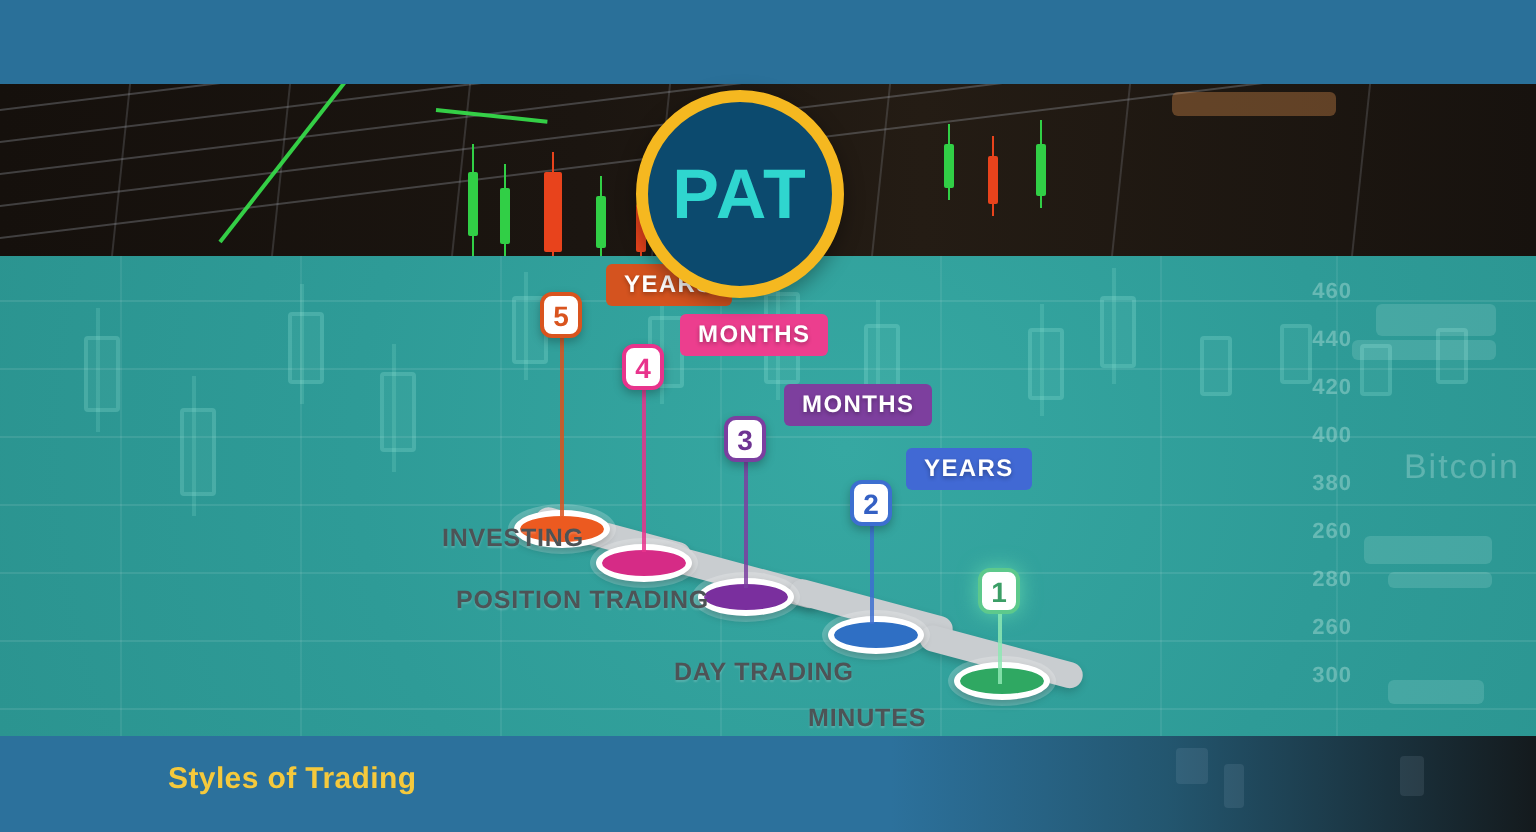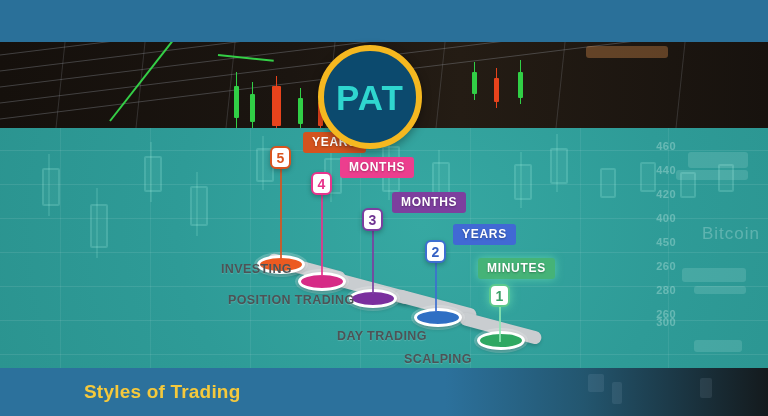--- a/index.html
+++ b/index.html
@@ -196,21 +196,21 @@
   
   .bottom-band{
     position:absolute;left:0;top:368px;width:768px;height:48px;
     background:linear-gradient(90deg,#2c719c 0%,#2c719c 58%,#23566f 76%,#141a1d 100%);
     z-index:6;
     overflow:hidden;
   }
   .bottom-title{
     position:absolute;left:84px;top:13px;
     color:#f5c93c;
-    font-size:19px;font-weight:bold;letter-spacing:.2px;
+    font-size:15px;font-weight:bold;letter-spacing:.2px;
   }
   .bb-ghost{
     position:absolute;background:rgba(200,220,235,.10);border-radius:2px;
   }
 </style>
 </head>
 <body>
 
 <div class="frame">
 
@@ -252,25 +252,25 @@
     <div class="ghost-candle" style="left:550px;top:20px;width:14px;height:32px"></div>
     <div class="ghost-candle" style="left:600px;top:40px;width:12px;height:26px"></div>
     <div class="ghost-candle" style="left:640px;top:34px;width:12px;height:26px"></div>
     <div class="ghost-candle" style="left:680px;top:44px;width:12px;height:22px"></div>
     <div class="ghost-candle" style="left:718px;top:36px;width:12px;height:24px"></div>
 
     <div class="ax-label" style="top:12px">460</div>
     <div class="ax-label" style="top:36px">440</div>
     <div class="ax-label" style="top:60px">420</div>
     <div class="ax-label" style="top:84px">400</div>
-    <div class="ax-label" style="top:108px">450</div>
+    <div class="ax-label" style="top:108px">380</div>
     <div class="ax-label" style="top:132px">260</div>
     <div class="ax-label" style="top:156px">280</div>
     <div class="ax-label" style="top:180px">260</div>
-    <div class="ax-label" style="top:188px">300</div>
+    <div class="ax-label" style="top:204px">300</div>
 
     <div class="bitcoin-wm">Bitcoin</div>
 
     <div class="blur-box" style="right:20px;top:24px;width:60px;height:16px"></div>
     <div class="blur-box" style="right:20px;top:42px;width:72px;height:10px"></div>
     <div class="blur-box" style="right:22px;top:140px;width:64px;height:14px"></div>
     <div class="blur-box" style="right:22px;top:158px;width:52px;height:8px"></div>
     <div class="blur-box" style="right:26px;top:212px;width:48px;height:12px"></div>
   </div>
 
@@ -345,26 +345,25 @@
   <div class="node-sheen" style="left:346px;top:286px"></div>
   <div class="node" style="left:349px;top:289px;background:#7a2f9e"></div>
 
   <div class="pill" style="left:453px;top:224px;background:#4169d4">YEARS</div>
   <div class="stem" style="left:435px;top:260px;height:52px;background:#3d6fd0"></div>
   <div class="badge" style="left:425px;top:240px;border:2px solid #3d6fd0;color:#3460c4">2</div>
   <div class="node-sheen" style="left:411px;top:305px"></div>
   <div class="node" style="left:414px;top:308px;background:#2f6fc4"></div>
   <div class="style-label" style="left:337px;top:329px">DAY TRADING</div>
 
-  <div class="pill" style="left:478px;top:258px;background:#45b377;box-shadow:0 0 9px rgba(120,240,180,.55)">MINUTES</div>
   <div class="stem" style="left:499px;top:304px;height:38px;background:#8ee8b4"></div>
   <div class="badge" style="left:489px;top:284px;border:2px solid #5dc98c;color:#3b9e66;box-shadow:0 0 10px rgba(120,240,180,.6)">1</div>
   <div class="node-sheen" style="left:474px;top:328px"></div>
   <div class="node" style="left:477px;top:331px;background:#2fa862"></div>
-  <div class="style-label" style="left:404px;top:352px">SCALPING</div>
+  <div class="style-label" style="left:404px;top:352px">MINUTES</div>
 
   <div class="bottom-band">
     <div class="bb-ghost" style="left:588px;top:6px;width:16px;height:18px"></div>
     <div class="bb-ghost" style="left:612px;top:14px;width:10px;height:22px"></div>
     <div class="bb-ghost" style="left:700px;top:10px;width:12px;height:20px"></div>
     <div class="bottom-title">Styles of Trading</div>
   </div>
 
 </div>
 

